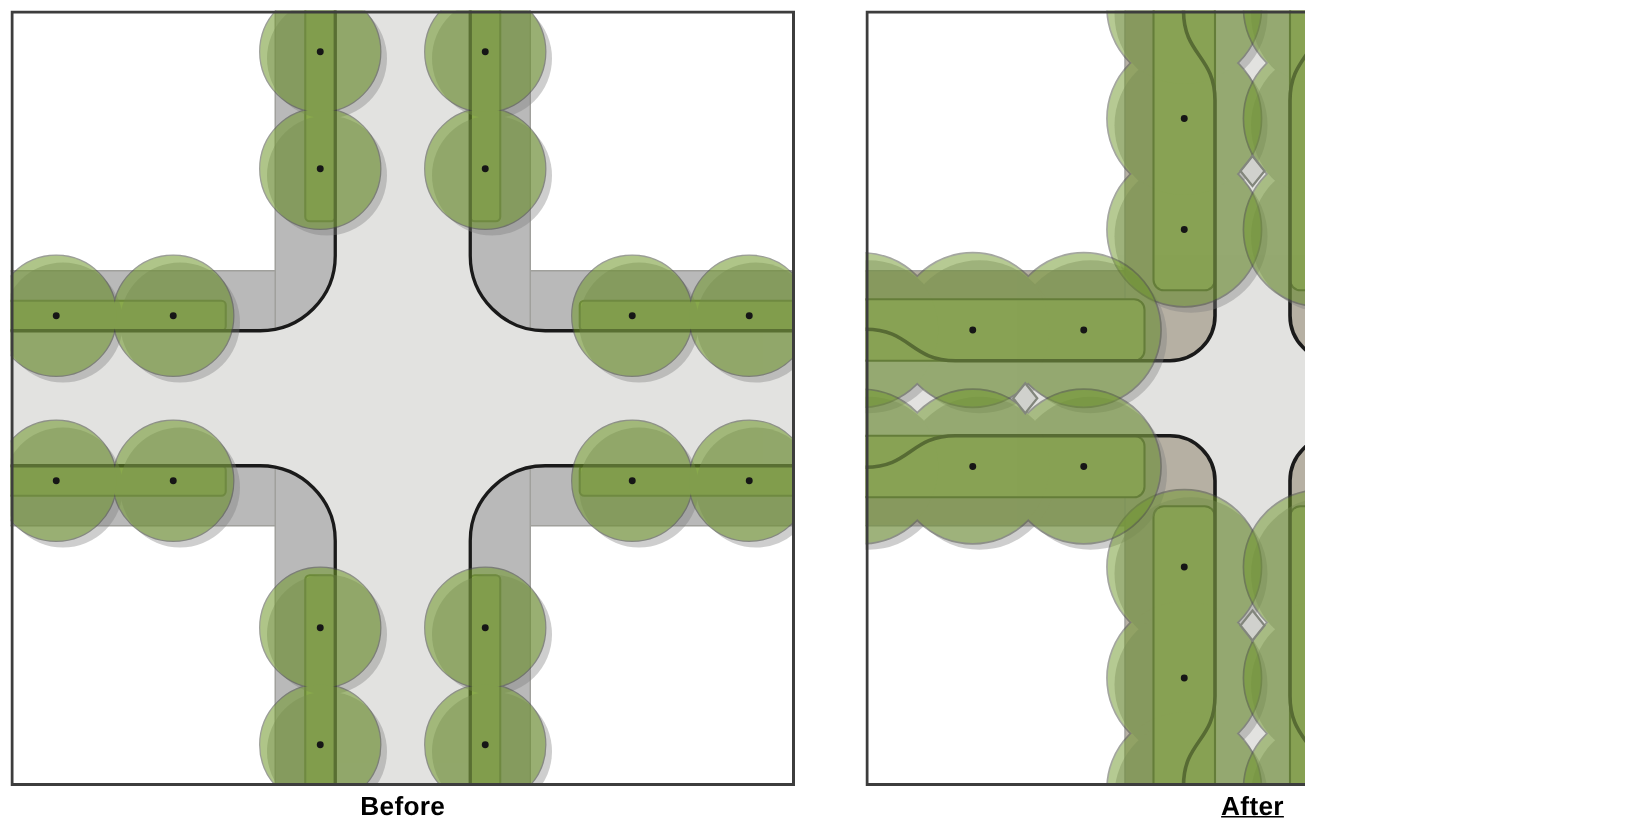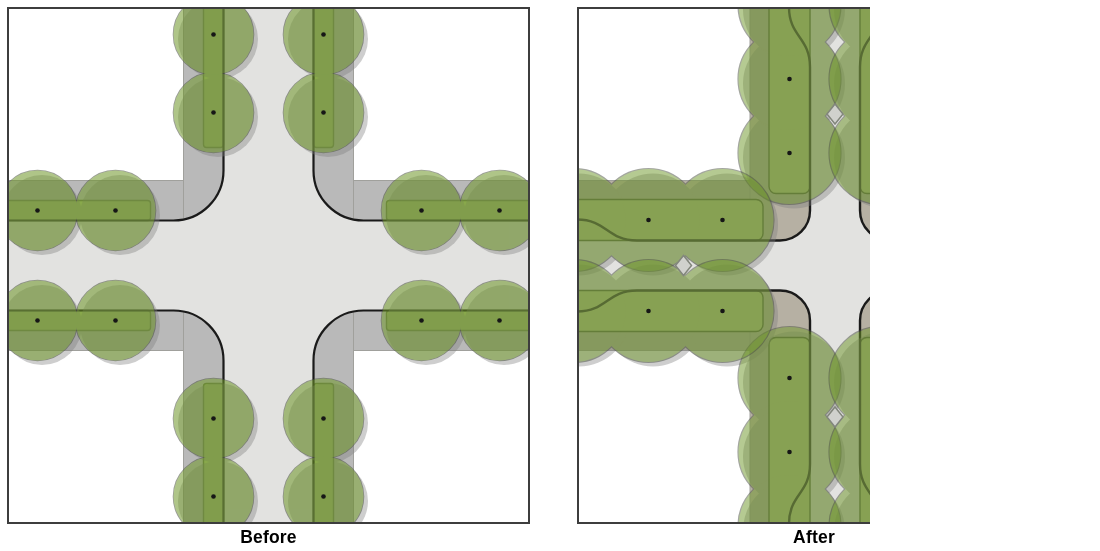--- a/index.html
+++ b/index.html
@@ -5,21 +5,21 @@
   html,body{margin:0;padding:0;background:#ffffff;}
   .figure{position:relative;width:870px;height:551px;background:#ffffff;overflow:hidden;
           font-family:"Liberation Sans", sans-serif;}
   .panel{position:absolute;top:7px;}
   .panel svg{display:block;}
   #panel-before{left:7px;}
   #panel-after{left:577px;}
   .caption{position:absolute;top:527px;text-align:center;font-weight:bold;
            font-size:17.5px;letter-spacing:.2px;color:#000;}
   #caption-before{left:7px;width:523px;}
-  #caption-after{left:556px;width:516px;}
+  #caption-after{left:577px;width:516px;text-decoration:underline;}
 </style>
 </head>
 <body>
 
 <div class="figure">
   <div class="panel" id="panel-before">
     <svg id="svg-before" viewBox="0 0 523 517" width="523" height="517">
         <rect x="0" y="0" width="523" height="517" fill="#ffffff"></rect>
         <rect x="-2" y="173.5" width="527" height="170" fill="#b9b9b9" stroke="#a0a09c" stroke-width="1"></rect>
         <rect x="176.5" y="-2" width="170" height="521" fill="#b9b9b9" stroke="#a0a09c" stroke-width="1"></rect>

